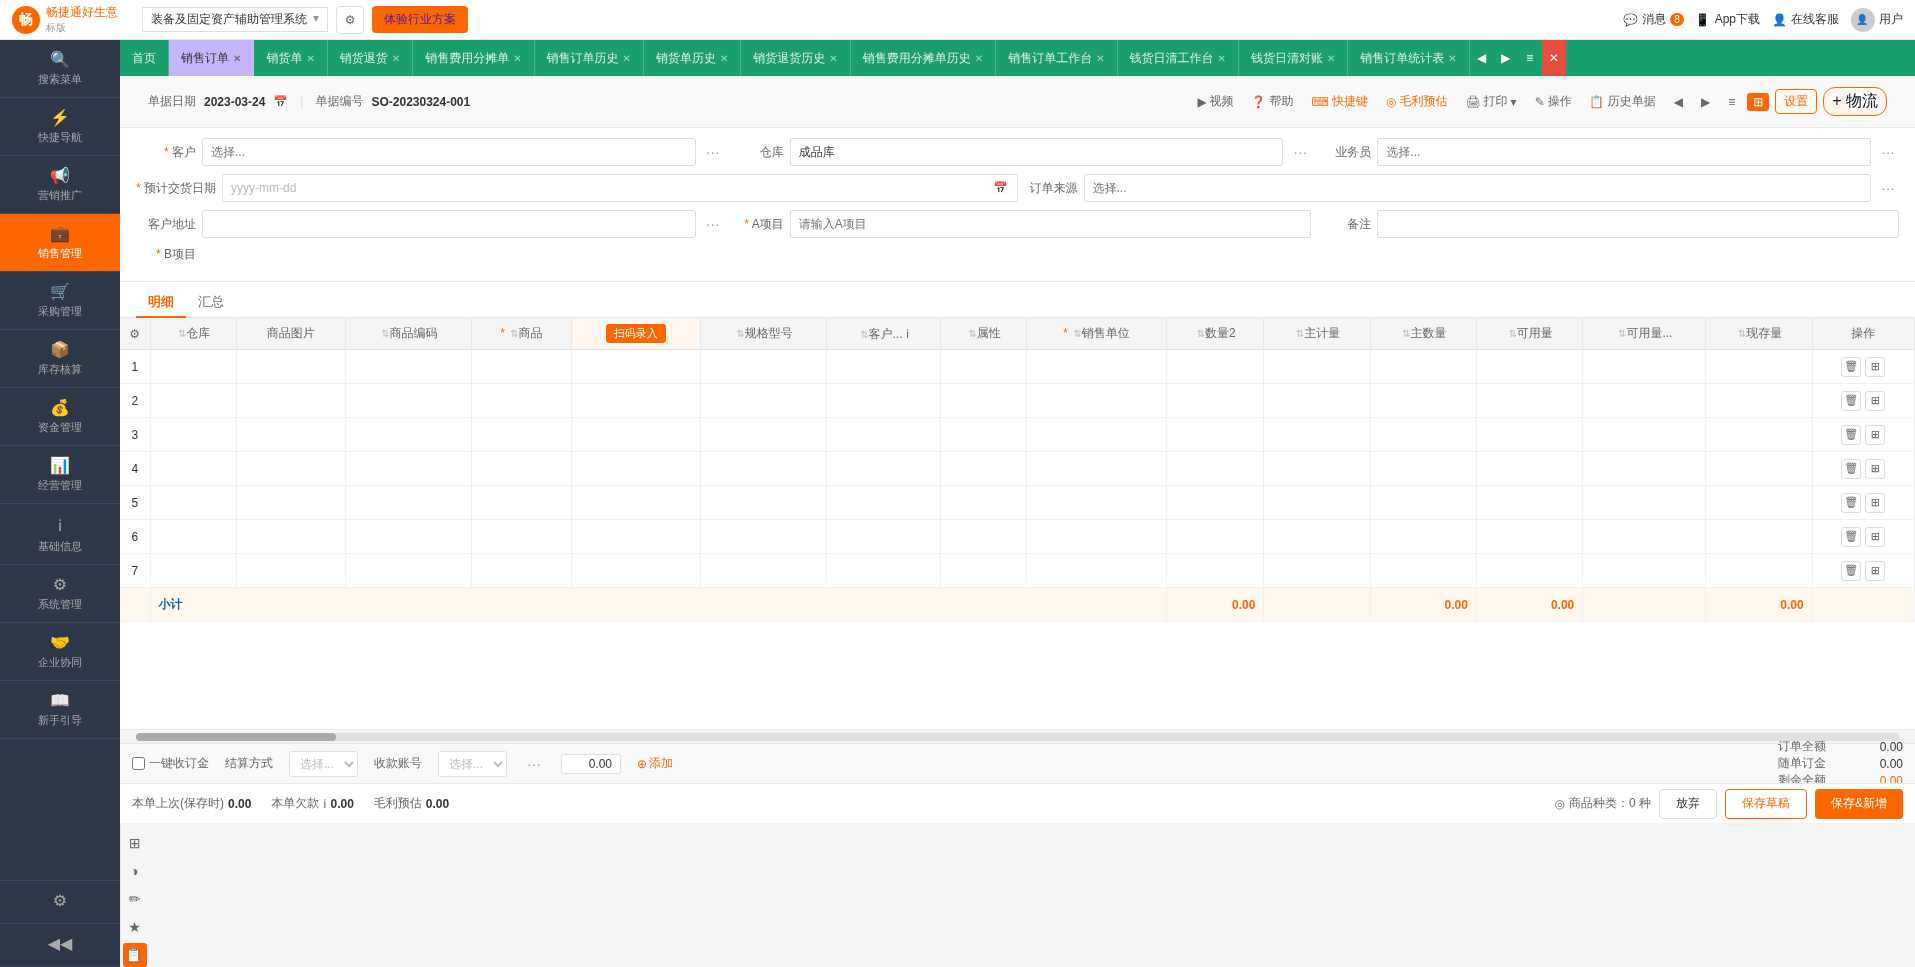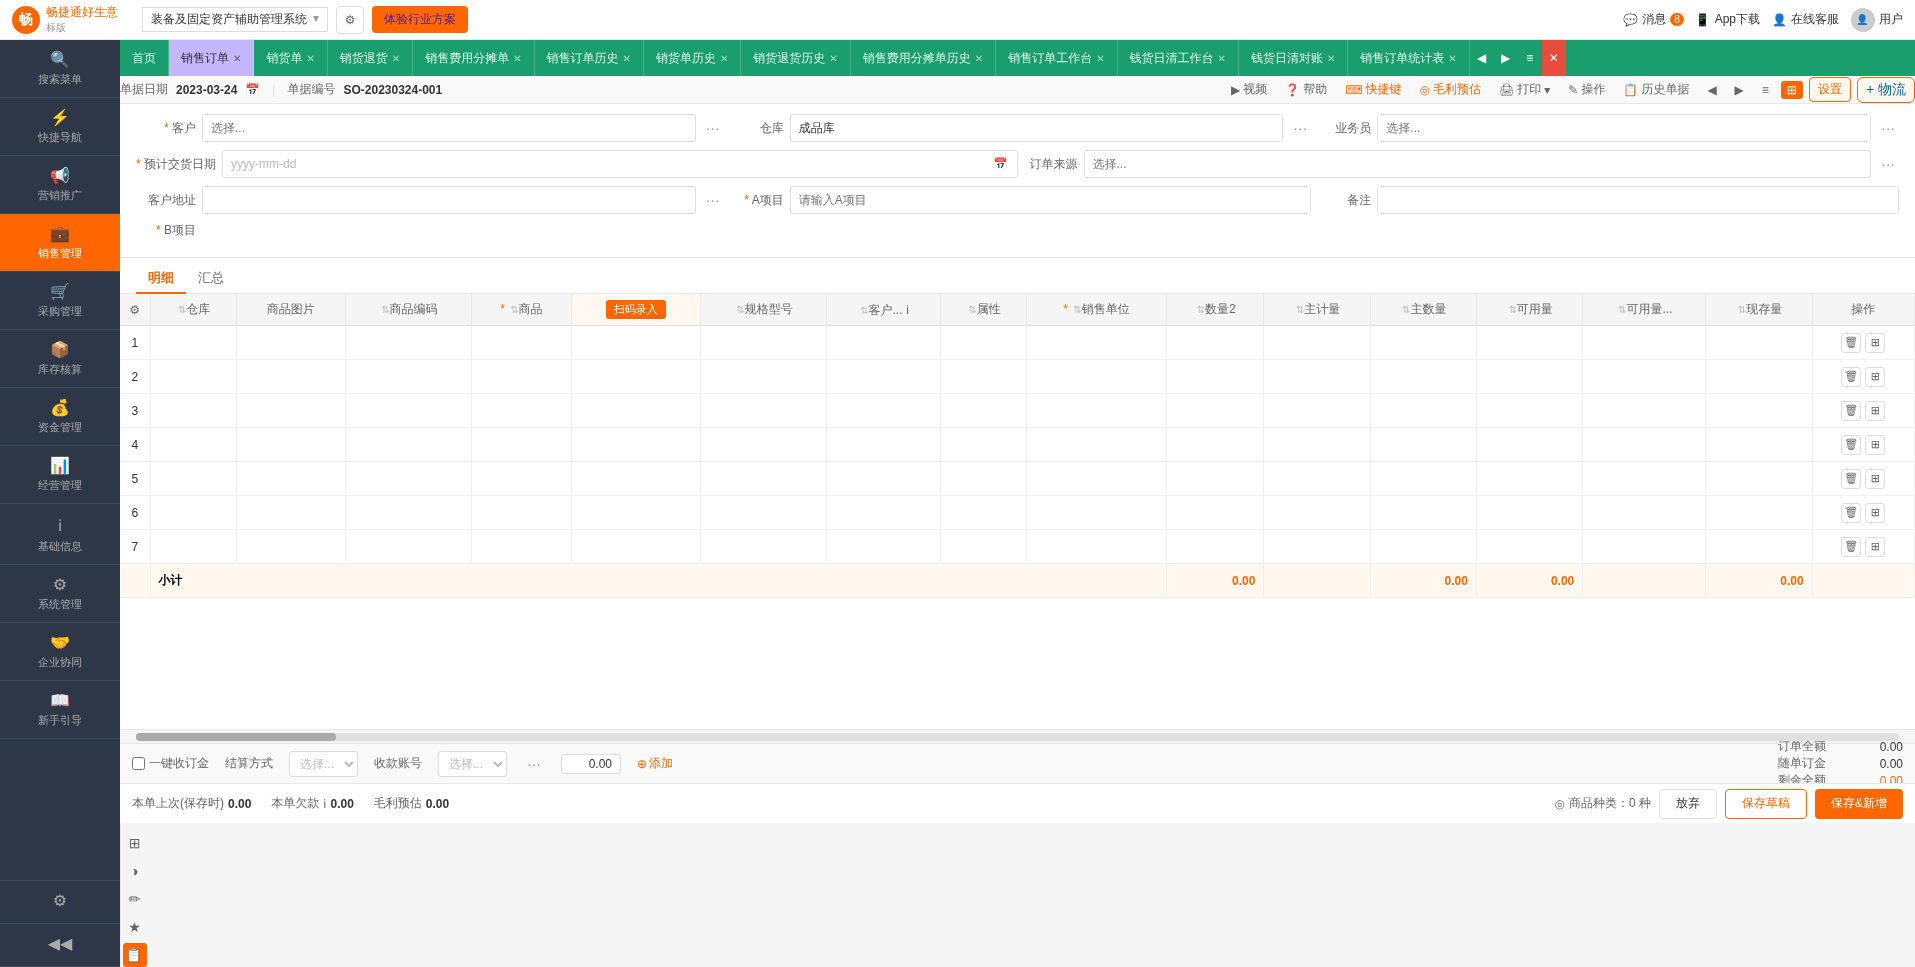--- a/index.html
+++ b/index.html
@@ -215,26 +215,26 @@
     .form-area {
       flex: 1;
       display: flex;
       flex-direction: column;
       overflow: hidden;
       background: #fff;
     }
 
     
     .form-toolbar {
-      height: 28px;
+      height: 52px;
       background: #f9f9f9;
       border-bottom: 1px solid #e8e8e8;
       display: flex;
       align-items: center;
-      padding: 0 0;
+      padding: 0 28px;
       gap: 8px;
       flex-shrink: 0;
     }
     .toolbar-label {
       color: #666;
       font-size: 12px;
     }
     .toolbar-value {
       color: #333;
       font-size: 12px;
@@ -265,25 +265,25 @@
       border: 1px solid #f60;
       color: #f60;
       border-radius: 4px;
       padding: 3px 8px;
       cursor: pointer;
       font-size: 12px;
     }
     .add-btn {
       background: #fff7f0;
       border: 1px solid #f60;
-      color: #0369a1;
-      border-radius: 6px;
+      color: #0f172a;
+      border-radius: 12px;
       padding: 3px 8px;
       cursor: pointer;
-      font-size: 14px;
+      font-size: 16px;
     }
 
     
     .form-fields {
       padding: 10px 16px;
       border-bottom: 1px solid #e8e8e8;
       flex-shrink: 0;
     }
     .form-row {
       display: flex;
@@ -450,21 +450,21 @@
       font-size: 11px;
     }
 
     
     .subtotal-row td {
       background: #fff8ee;
       font-weight: bold;
       color: #f60;
     }
     .subtotal-label {
-      color: #000000;
+      color: #0369a1;
       font-size: 12px;
     }
 
     
     .h-scroll-area {
       height: 14px;
       background: #f5f5f5;
       border-top: 1px solid #e8e8e8;
       flex-shrink: 0;
     }

